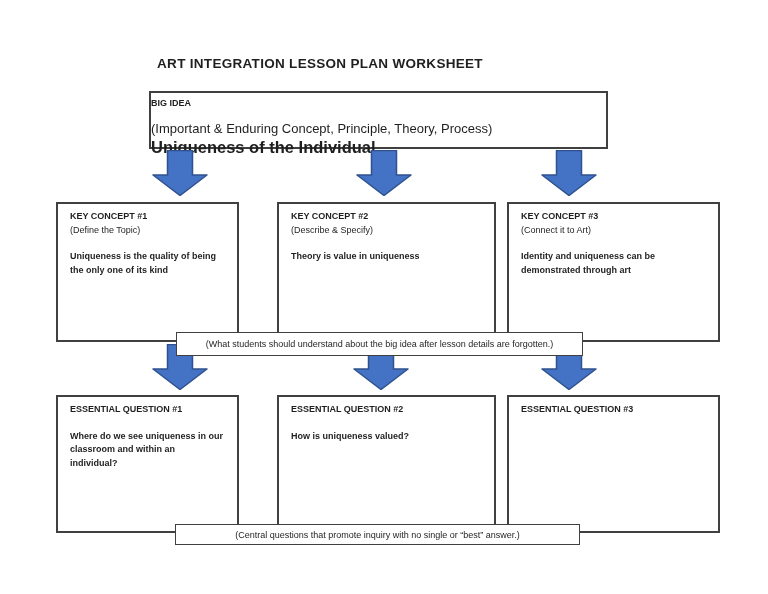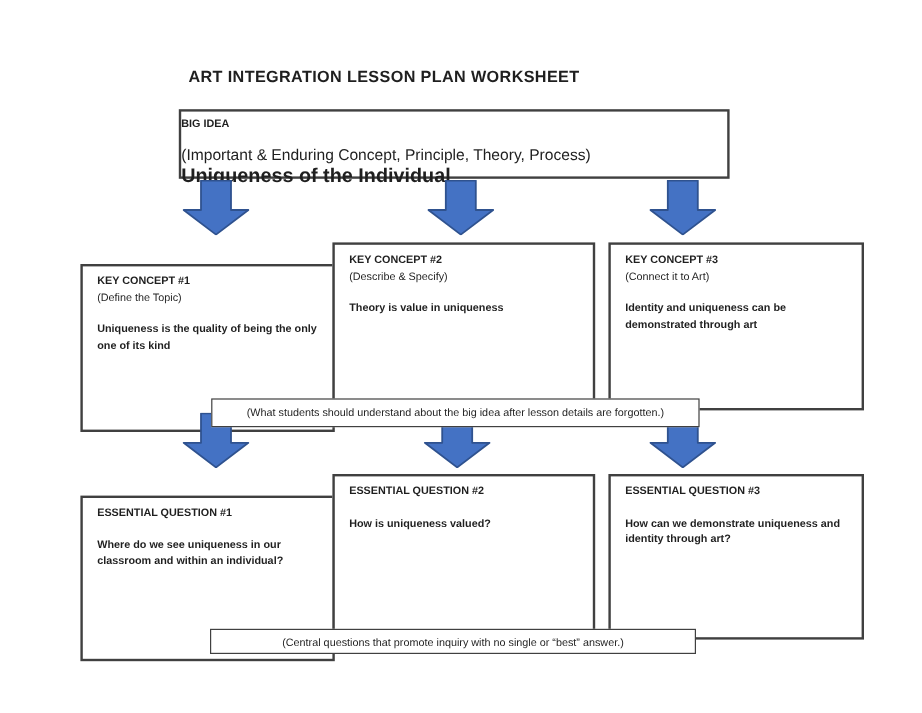--- a/index.html
+++ b/index.html
@@ -33,21 +33,21 @@
   .big-idea .bi-heading{font-size:9px;font-weight:700;}
   .big-idea .bi-subheading{font-size:13px;margin-top:13px;}
   .big-idea .bi-value{font-size:16.5px;font-weight:700;margin-top:2px;}
   
   .cell{padding:6px 12px 0 12px;}
   .cell .c-heading{font-size:9px;font-weight:700;line-height:1.5;}
   .cell .c-subheading{font-size:9px;line-height:1.5;}
   .cell .c-body{font-size:9px;font-weight:700;line-height:1.55;margin-top:13px;}
   .row-kc{top:202px;height:140px;}
   .row-eq{top:395px;height:138px;}
-  .col-1{left:67px;width:212px;margin-top:18px;}
+  .col-1{left:56px;width:183px;}
   .col-2{left:277px;width:219px;}
   .col-3{left:507px;width:213px;}
   
   .strip{
     position:absolute;
     background:#fff;
     border:1.5px solid var(--box-border);
     z-index:5;
     display:flex;align-items:center;justify-content:center;
     font-size:9px;text-align:center;margin-top:21px;
@@ -117,18 +117,17 @@
   <div class="box cell row-eq col-1">
     <div class="c-heading">ESSENTIAL QUESTION #1</div>
     <div class="c-body">Where do we see uniqueness in our classroom and within an individual?</div>
   </div>
   <div class="box cell row-eq col-2">
     <div class="c-heading">ESSENTIAL QUESTION #2</div>
     <div class="c-body">How is uniqueness valued?</div>
   </div>
   <div class="box cell row-eq col-3">
     <div class="c-heading">ESSENTIAL QUESTION #3</div>
-    <div class="c-body">How can we demonstrate uniqueness and identity through art?</div>
   </div>
 
   <div class="strip strip-eq">(Central questions that promote inquiry with no single or “best” answer.)</div>
 
 </div>
 
 </body></html>

